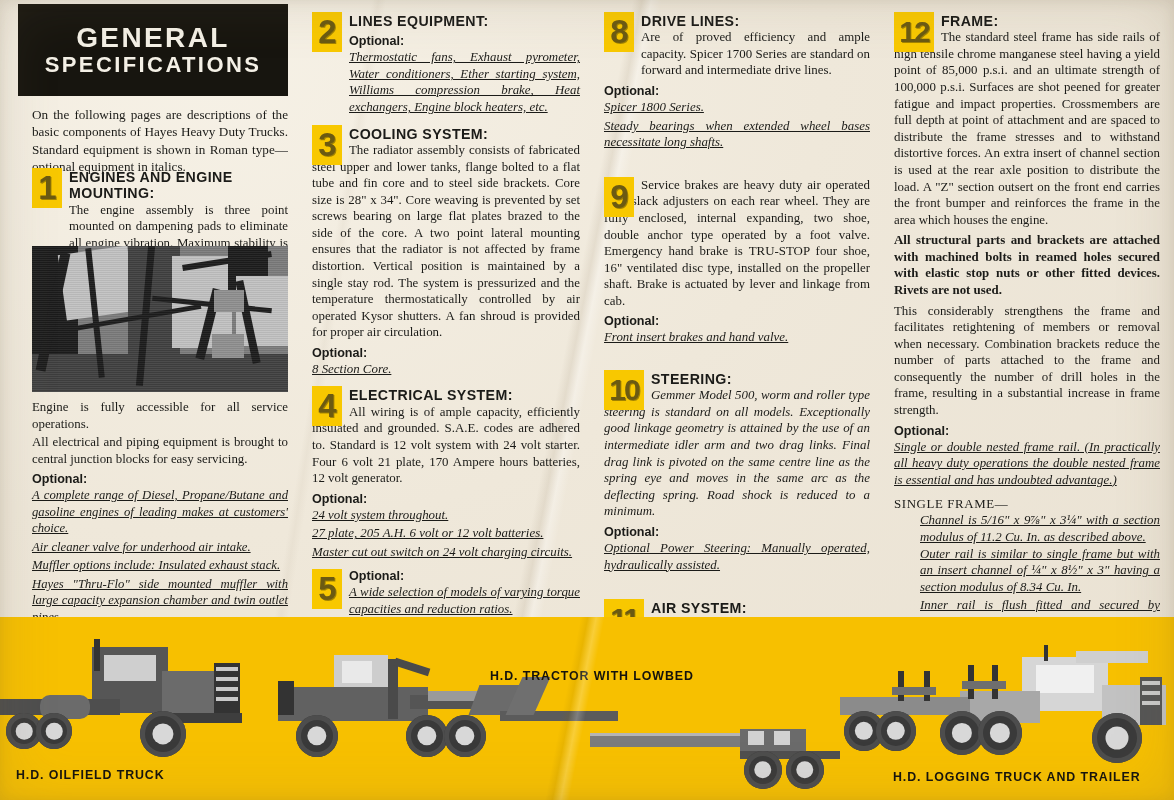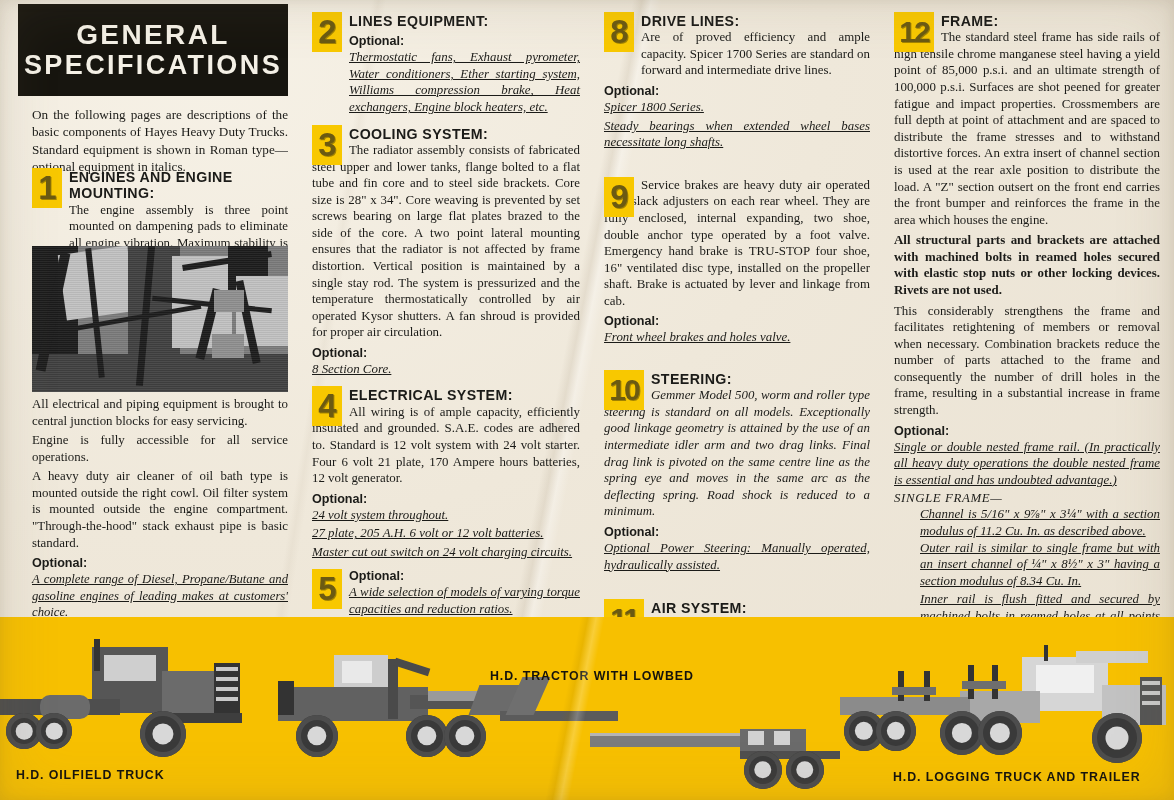--- a/index.html
+++ b/index.html
@@ -42,21 +42,21 @@
     display:flex;flex-direction:column;justify-content:center;
   }
   .masthead .mh-line{
     font-family:"Liberation Sans", sans-serif;
     font-weight:700;color:#f4f0e6;
     letter-spacing:2.4px;
     line-height:1.02;
     text-align:center;
   }
   .mh1{font-size:28px;letter-spacing:5px;margin-bottom:2px;}
-  .mh2{font-size:27px;letter-spacing:2.2px;}
+  .mh2{font-size:22px;letter-spacing:2.2px;}
 
   .intro{
     position:absolute;left:14px;top:106px;width:256px;
     font-size:13.2px;line-height:1.32;text-align:justify;
   }
 
   
   .sec{position:relative;margin-bottom:9px;}
   .sec .badge{
     position:absolute;left:0;top:0;
@@ -79,21 +79,21 @@
   .sec.w .head{margin-left:47px;}
   .sec .body{font-size:12.9px;line-height:1.285;text-align:justify;}
   .sec .ind{margin-left:37px;}
   .optlabel{
     font-family:"Liberation Sans", sans-serif;
     font-weight:700;font-size:12.6px;margin-top:5px;margin-bottom:1px;
   }
   .optlabel.ind{margin-left:37px;}
   .ital{font-style:italic;text-decoration:underline;}
   p{margin:0 0 2px 0;}
-  .subhead{font-style:italic;font-size:12.9px;letter-spacing:.6px;margin-top:3px;}
+  .subhead{font-size:12.9px;letter-spacing:.6px;margin-top:9px;}
   .deep{margin-left:26px;}
 
   
   .photo{
     position:absolute;left:14px;top:246px;width:256px;height:146px;
     background:#7d7d79;
     overflow:hidden;
     filter:grayscale(1) contrast(1.15);
   }
   .photo .ph-l{position:absolute;background:#2a2a28;}
@@ -182,23 +182,22 @@
       <div class="ph-l" style="left:120px;top:56px;width:120px;height:5px;transform:rotate(6deg);"></div>
       <div class="ph-l" style="left:30px;top:70px;width:140px;height:5px;transform:rotate(-10deg);"></div>
       <div class="ph-l" style="left:172px;top:42px;width:9px;height:72px;transform:rotate(14deg);"></div>
       <div class="ph-l" style="left:212px;top:34px;width:8px;height:84px;transform:rotate(-12deg);"></div>
       <div class="t-lite" style="left:182px;top:44px;width:30px;height:22px;background:#8e8e88;"></div>
       <div class="t-lite" style="left:180px;top:88px;width:32px;height:24px;background:#8e8e88;"></div>
       <div class="noise"></div>
     </div>
 
     <div style="position:absolute;left:14px;top:396px;width:256px;">
+      <p class="body" style="font-size:12.9px;line-height:1.285;text-align:justify;margin-top:3px;">Engine is fully accessible for all service operations.</p>
       <p class="body" style="font-size:12.9px;line-height:1.285;text-align:justify;">All electrical and piping equipment is brought to central junction blocks for easy servicing.</p>
-      <p class="body" style="font-size:12.9px;line-height:1.285;text-align:justify;margin-top:3px;">Engine is fully accessible for all service operations.</p>
-      <p class="body" style="font-size:12.9px;line-height:1.285;text-align:justify;margin-top:3px;">A heavy duty air cleaner of oil bath type is mounted outside the right cowl. Oil filter system is mounted outside the engine compartment. "Through-the-hood" stack exhaust pipe is basic standard.</p>
       <div class="optlabel">Optional:</div>
       <p class="body ital" style="font-size:12.7px;line-height:1.3;text-align:justify;">A complete range of Diesel, Propane/Butane and gasoline engines of leading makes at customers' choice.</p>
       <p class="body ital" style="font-size:12.7px;line-height:1.3;margin-top:2px;">Air cleaner valve for underhood air intake.</p>
       <p class="body ital" style="font-size:12.7px;line-height:1.3;margin-top:2px;">Muffler options include: Insulated exhaust stack.</p>
       <p class="body ital" style="font-size:12.7px;line-height:1.3;margin-top:2px;text-align:justify;">Hayes "Thru-Flo" side mounted muffler with large capacity expansion chamber and twin outlet pipes.</p>
       <p class="body ital" style="font-size:12.7px;line-height:1.3;margin-top:2px;">Donaldson side mounted muffler.</p>
       <p class="body ital" style="font-size:12.7px;line-height:1.3;margin-top:2px;text-align:justify;">4" or 6" stacks, insulated or non-insulated, for turbo charged engines.</p>
       <p class="body ital" style="font-size:12.7px;line-height:1.3;margin-top:2px;">Exhaust stack valve.</p>
     </div>
   </div>
@@ -260,21 +259,21 @@
       <div class="body ind">Are of proved efficiency and ample capacity. Spicer 1700 Series are standard on forward and intermediate drive lines.</div>
       <div class="optlabel">Optional:</div>
       <p class="body ital">Spicer 1800 Series.</p>
       <p class="body ital">Steady bearings when extended wheel bases necessitate long shafts.</p>
     </div>
 
     <div class="sec" style="margin-top:26px;">
       <div class="badge">9</div>
       <div class="body" style="text-indent:37px;">Service brakes are heavy duty air operated with slack adjusters on each rear wheel. They are fully enclosed, internal expanding, two shoe, double anchor type operated by a foot valve. Emergency hand brake is TRU-STOP four shoe, 16" ventilated disc type, installed on the propeller shaft. Brake is actuated by lever and linkage from cab.</div>
       <div class="optlabel">Optional:</div>
-      <div class="body ital">Front wheel brakes and holes valve.</div>
+      <div class="body ital">Front insert brakes and hand valve.</div>
     </div>
 
     <div class="sec w" style="margin-top:24px;">
       <div class="badge wide">10</div>
       <div class="head">STEERING:</div>
       <div class="body" style="text-indent:47px;font-style:italic;">Gemmer Model 500, worm and roller type steering is standard on all models. Exceptionally good linkage geometry is attained by the use of an intermediate idler arm and two drag links. Final drag link is pivoted on the same centre line as the spring eye and moves in the same arc as the deflecting spring. Road shock is reduced to a minimum.</div>
       <div class="optlabel">Optional:</div>
       <div class="body ital">Optional Power Steering: Manually operated, hydraulically assisted.</div>
     </div>
 
@@ -287,21 +286,21 @@
 
     </div>
   </div>
 
   <div class="col" id="col4" style="padding-top:12px;">
 
     <div class="sec w">
       <div class="badge wide">12</div>
       <div class="head">FRAME:</div>
       <div class="body" style="text-indent:47px;">The standard steel frame has side rails of high tensile chrome manganese steel having a yield point of 85,000 p.s.i. and an ultimate strength of 100,000 p.s.i. Surfaces are shot peened for greater fatigue and impact properties. Crossmembers are full depth at point of attachment and are spaced to distribute the frame stresses and to withstand distortive forces. An extra insert of channel section is used at the rear axle position to distribute the load. A "Z" section outsert on the front end carries the front bumper and reinforces the frame in the area which houses the engine.</div>
-      <p class="body" style="font-size:12.9px;line-height:1.285;text-align:justify;margin-top:4px;font-weight:600;">All structural parts and brackets are attached with machined bolts in reamed holes secured with elastic stop nuts or other locking devices. Rivets are not used.</p>
+      <p class="body" style="font-size:12.9px;line-height:1.285;text-align:justify;margin-top:4px;font-weight:600;">All structural parts and brackets are attached with machined bolts in reamed holes secured with elastic stop nuts or other fitted devices. Rivets are not used.</p>
       <p class="body" style="font-size:12.9px;line-height:1.285;text-align:justify;margin-top:4px;">This considerably strengthens the frame and facilitates retightening of members or removal when necessary. Combination brackets reduce the number of parts attached to the frame and consequently the number of drill holes in the frame, resulting in a substantial increase in frame strength.</p>
       <div class="optlabel">Optional:</div>
       <div class="body ital">Single or double nested frame rail. (In practically all heavy duty operations the double nested frame is essential and has undoubted advantage.)</div>
 
       <div class="subhead">SINGLE FRAME—</div>
       <div class="body ital deep">Channel is 5/16" x 9⅞" x 3¼" with a section modulus of 11.2 Cu. In. as described above.</div>
 
       <p class="body ital deep">Outer rail is similar to single frame but with an insert channel of ¼" x 8½" x 3" having a section modulus of 8.34 Cu. In.</p>
       <p class="body ital deep" style="margin-top:2px;">Inner rail is flush fitted and secured by machined bolts in reamed holes at all points of attachment of cross members and brackets.</p>
       <p class="body ital deep" style="margin-top:2px;">Pitch plating for long wheel bases.</p>

